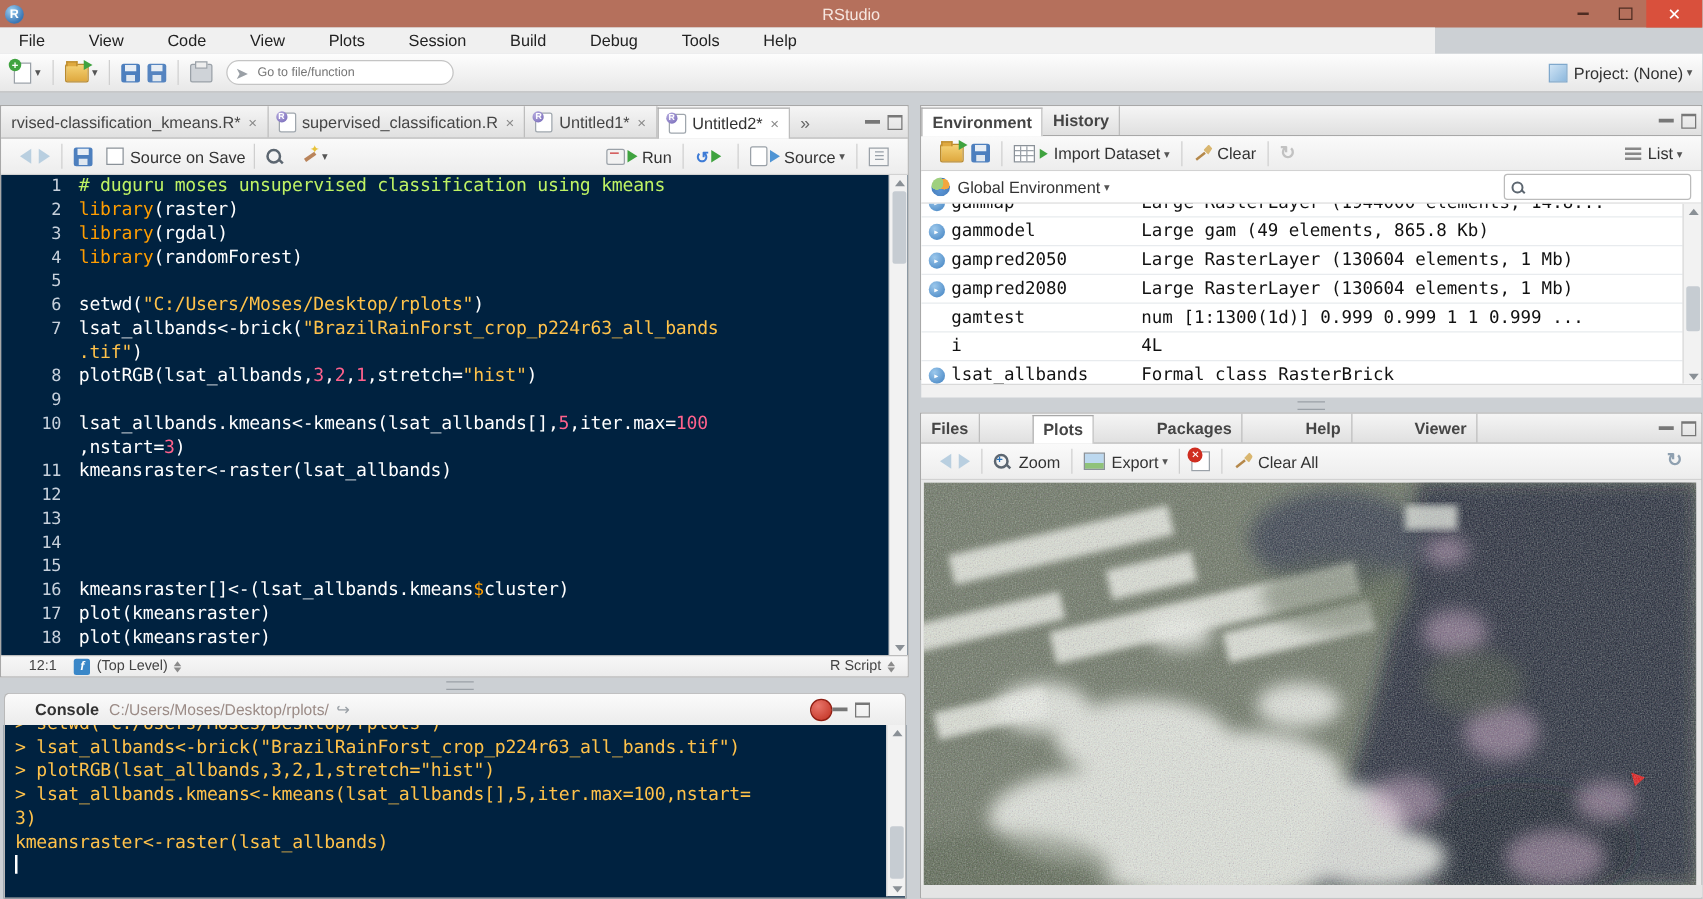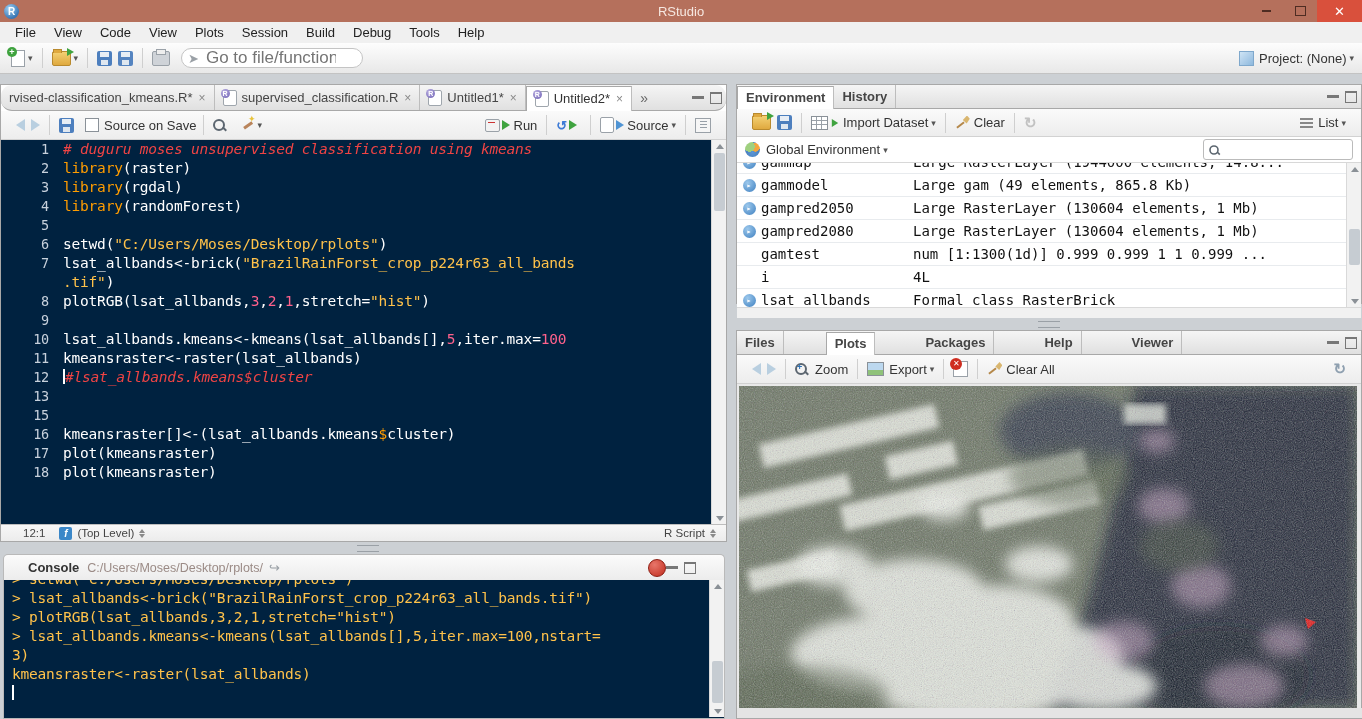--- a/index.html
+++ b/index.html
@@ -14,32 +14,32 @@
      background:radial-gradient(circle at 35% 30%,#9fd0f2,#3a77b5 70%);color:#fff;
      font-size:10px;font-weight:bold;text-align:center;line-height:15px;}
   .title-text{position:absolute;left:0;right:0;text-align:center;color:#f6e7e0;font-size:13px;}
   .winbtns{margin-left:auto;display:flex;height:22px;z-index:2;}
   .winbtn{width:34px;height:22px;display:flex;align-items:center;justify-content:center;color:#4e2c22;font-size:12px;}
   .winbtn.close{width:45px;background:#d9503c;color:#fff;font-size:13px;}
   .glyph-min{width:9px;height:2px;background:#4e2c22;display:inline-block;}
   .glyph-restore{width:9px;height:8px;border:1px solid #4e2c22;display:inline-block;position:relative;background:transparent;}
 
   
-  .menubar{left:0;top:22px;width:1362px;height:21px;background:#f0f0f0;display:flex;align-items:center;padding-left:6px;box-sizing:border-box;}
+  .menubar{left:0;top:22px;width:1148px;height:21px;background:#f0f0f0;display:flex;align-items:center;padding-left:6px;box-sizing:border-box;gap:17px;}
   .menu-item{padding:0 9px;font-size:13px;color:#222;height:21px;line-height:21px;}
 
   
   .toolbar{left:0;top:43px;width:1362px;height:31px;background:linear-gradient(#fdfdfd,#e8e8e8);
      border-bottom:1px solid #c3c3c3;display:flex;align-items:center;box-sizing:border-box;padding:0 8px;}
   .dvd{width:1px;height:20px;background:#cfcfcf;margin:0 6px;}
   .caret{font-size:9px;color:#555;margin-left:3px;}
   .tb-ico{display:inline-flex;align-items:center;justify-content:center;margin:0 3px;}
   .goto-box{width:168px;height:18px;border:1px solid #c4c4c4;border-radius:10px;background:#fff;
      display:flex;align-items:center;margin-left:8px;padding:0 6px;}
-  .goto-box input{border:none;outline:none;font-size:17px;color:#9c9c9c;width:130px;background:transparent;font-family:"Liberation Sans",sans-serif;}
+  .goto-box input{border:none;outline:none;font-size:10px;color:#9c9c9c;width:130px;background:transparent;font-family:"Liberation Sans",sans-serif;}
   .project-btn{margin-left:auto;display:flex;align-items:center;font-size:13px;color:#333;}
   .cube{width:13px;height:13px;background:linear-gradient(135deg,#cfe4f5,#8db8dd);border:1px solid #7fa8cc;margin-right:5px;}
 
   
   .pane{background:#fff;border:1px solid #a8a8a8;box-sizing:border-box;}
   .tabbar{background:linear-gradient(#f5f5f5,#e0e0e0);border-bottom:1px solid #a8a8a8;display:flex;align-items:flex-end;height:100%;box-sizing:border-box;}
   .tab{display:flex;align-items:center;height:100%;padding:0 8px;font-size:13px;color:#454545;border-right:1px solid #bdbdbd;box-sizing:border-box;}
   .tab.active{background:#fff;border-top:1px solid #a8a8a8;border-left:1px solid #a8a8a8;margin-bottom:-1px;padding-bottom:1px;}
   .tab .close-x{margin-left:6px;color:#8a8a8a;font-size:12px;}
   .doc-ico{width:12px;height:14px;background:#fff;border:1px solid #9fa6ad;border-radius:2px;position:relative;margin-right:5px;}
@@ -48,21 +48,21 @@
   .pane-btns{margin-left:auto;display:flex;align-items:center;padding-right:4px;gap:6px;}
   .pbtn-min{width:12px;height:3px;background:#777;}
   .pbtn-max{width:10px;height:9px;border:1px solid #777;border-top:2px solid #777;}
   .ptoolbar{background:linear-gradient(#fafafa,#ededed);border-bottom:1px solid #d2d2d2;display:flex;align-items:center;box-sizing:border-box;padding:0 12px;font-size:13px;color:#333;}
 
   
   .editor-code{background:#002240;overflow:hidden;position:relative;}
   .cl{display:flex;height:19px;line-height:19px;font-family:"DejaVu Sans Mono",monospace;font-size:14.5px;letter-spacing:-0.2px;white-space:pre;}
   .cl .ln{width:40px;text-align:right;padding-right:14px;color:#c7d1dc;flex:none;font-size:13.5px;}
   .tx{color:#ffffff;} .kw{color:#ff9d00;} .st{color:#ffc24a;} .nu{color:#ff628c;} .dl{color:#ff9d00;}
-  .cm{color:#ef4444;font-style:italic;}
+  .cm{color:#bef264;}
   .icaret{display:inline-block;width:2px;height:15px;background:#fff;vertical-align:-2px;}
   .vscroll{position:absolute;top:0;right:0;width:15px;background:#f2f2f2;border-left:1px solid #d9d9d9;box-sizing:border-box;}
   .sarrow{position:absolute;left:0;width:15px;height:12px;display:flex;align-items:center;justify-content:center;}
   .tri-up{width:0;height:0;border-left:4px solid transparent;border-right:4px solid transparent;border-bottom:5px solid #8a9096;}
   .tri-dn{width:0;height:0;border-left:4px solid transparent;border-right:4px solid transparent;border-top:5px solid #8a9096;}
   .sthumb{position:absolute;left:2px;width:11px;background:#c6ccd2;border-radius:2px;}
   .statusbar{background:linear-gradient(#f7f7f7,#ececec);border-top:1px solid #bdbdbd;display:flex;align-items:center;font-size:11.5px;color:#444;box-sizing:border-box;}
   .fbadge{width:13px;height:13px;background:#3a87c8;border-radius:2px;color:#fff;font-size:10px;font-style:italic;font-weight:bold;text-align:center;line-height:13px;margin:0 5px 0 14px;}
   .updown{display:inline-flex;flex-direction:column;margin-left:5px;gap:1px;}
   .updown i{display:block;width:0;height:0;border-left:3px solid transparent;border-right:3px solid transparent;}
@@ -198,21 +198,21 @@
       <input style="margin-left: 5px;" placeholder="Go to file/function">
     </div>
     <div class="project-btn">
       <span class="cube"></span>
       <span>Project: (None)</span>
       <span class="caret">▾</span>
     </div>
   </div>
 
   <div class="abs pane" style="left:0;top:84px;width:727px;height:458px;">
-    <div style="height:26px;border-radius:11px;" class="tabbar" id="editor-tabs">
+    <div style="height:26px;" class="tabbar" id="editor-tabs">
         <div class="tab">
           <span style="color: rgb(69, 69, 69);">rvised-classification_kmeans.R*</span>
           <span class="close-x">×</span>
         </div>
         <div class="tab">
           <span class="doc-ico">
             <span class="rbadge">R</span>
           </span>
           <span style="color: rgb(69, 69, 69);">supervised_classification.R</span>
           <span class="close-x">×</span>
@@ -289,23 +289,25 @@
           <div class="cl"><span class="ln">2</span><span class="ct"><span class="kw">library</span><span class="tx">(raster)</span></span></div>
           <div class="cl"><span class="ln">3</span><span class="ct"><span class="kw">library</span><span class="tx">(rgdal)</span></span></div>
           <div class="cl"><span class="ln">4</span><span class="ct"><span class="kw">library</span><span class="tx">(randomForest)</span></span></div>
           <div class="cl"><span class="ln">5</span><span class="ct"></span></div>
           <div class="cl"><span class="ln">6</span><span class="ct"><span class="tx">setwd(</span><span class="st">"C:/Users/Moses/Desktop/rplots"</span><span class="tx">)</span></span></div>
           <div class="cl"><span class="ln">7</span><span class="ct"><span class="tx">lsat_allbands&lt;-brick(</span><span class="st">"BrazilRainForst_crop_p224r63_all_bands</span></span></div>
           <div class="cl"><span class="ln"></span><span class="ct"><span class="st">.tif"</span><span class="tx">)</span></span></div>
           <div class="cl"><span class="ln">8</span><span class="ct"><span class="tx">plotRGB(lsat_allbands,</span><span class="nu">3</span><span class="tx">,</span><span class="nu">2</span><span class="tx">,</span><span class="nu">1</span><span class="tx">,stretch=</span><span class="st">"hist"</span><span class="tx">)</span></span></div>
           <div class="cl"><span class="ln">9</span><span class="ct"></span></div>
           <div class="cl"><span class="ln">10</span><span class="ct"><span class="tx">lsat_allbands.kmeans&lt;-kmeans(lsat_allbands[],</span><span class="nu">5</span><span class="tx">,iter.max=</span><span class="nu">100</span></span></div>
+          <div class="cl"><span class="ln"></span><span class="ct"><span class="tx">,nstart=</span><span class="nu">3</span><span class="tx">)</span></span></div>
           <div class="cl"><span class="ln">11</span><span class="ct"><span class="tx">kmeansraster&lt;-raster(lsat_allbands)</span></span></div>
-          <div class="cl"><span class="ln">12</span><span class="ct"><span class="icaret"></span><span class="cm">#lsat_allbands.kmeans$cluster</span></span></div>
+          <div class="cl"><span class="ln">12</span></div>
           <div class="cl"><span class="ln">13</span><span class="ct"></span></div>
+          <div class="cl"><span class="ln">14</span><span class="ct"></span></div>
           <div class="cl"><span class="ln">15</span><span class="ct"></span></div>
           <div class="cl"><span class="ln">16</span><span class="ct"><span class="tx">kmeansraster[]&lt;-(lsat_allbands.kmeans</span><span class="dl">$</span><span class="tx">cluster)</span></span></div>
           <div class="cl"><span class="ln">17</span><span class="ct"><span class="tx">plot(kmeansraster)</span></span></div>
           <div class="cl"><span class="ln">18</span><span class="ct"><span class="tx">plot(kmeansraster)</span></span></div>
         </div>
       <div class="vscroll" style="height:384px;">
         <div class="sarrow" style="top:0;">
             <span class="tri-up"></span>
           </div>
         <div class="sthumb" style="top:13px;height:58px;"></div>

